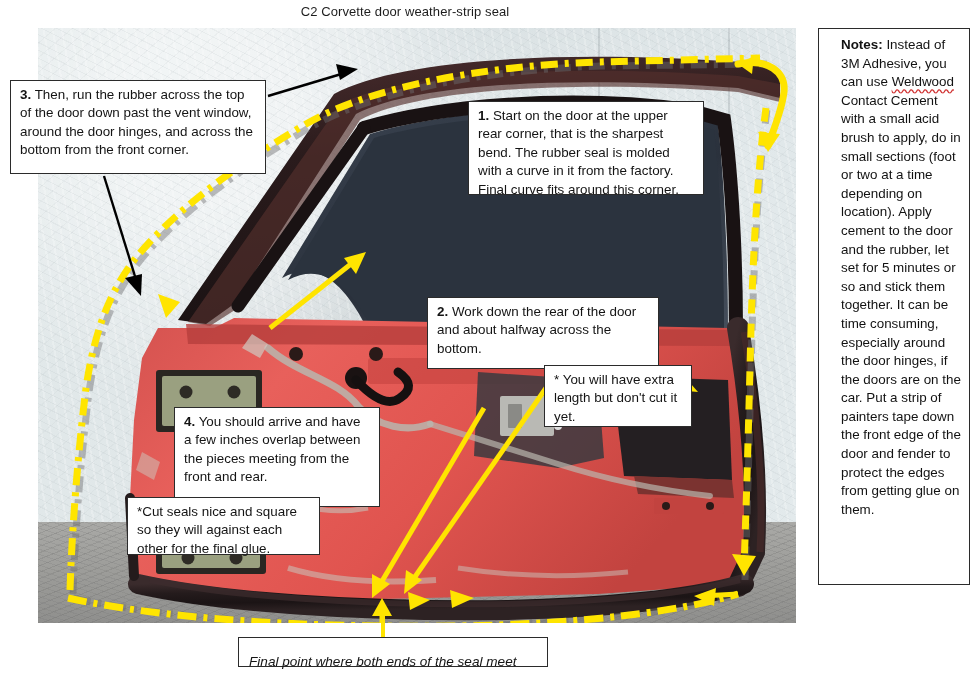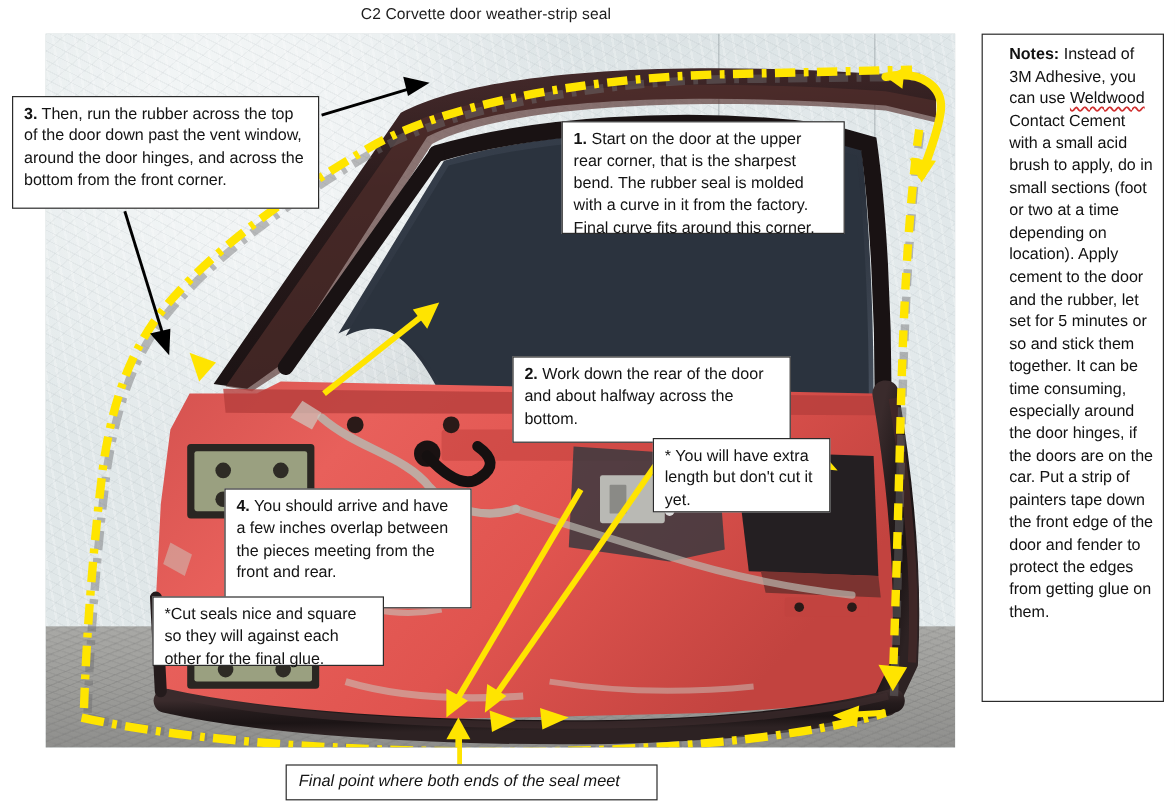--- a/index.html
+++ b/index.html
@@ -98,26 +98,26 @@
     line-height: 18.4px;
     color: #141414;
     padding: 5px 8px 5px 9px;
   }
   .callout b { font-weight: bold; }
 
   #callout-3  { left: 10px;  top: 80px;  width: 256px; height: 94px; }
   #callout-1  { left: 468px; top: 101px; width: 236px; height: 94px; }
   #callout-2  { left: 427px; top: 297px; width: 232px; height: 72px; }
   #callout-extra { left: 508px; top: 365px; width: 148px; height: 62px; margin-left: 36px; }
-  #callout-4  { left: 174px; top: 407px; width: 206px; height: 100px; margin-left: 13px; }
+  #callout-4  { left: 174px; top: 407px; width: 206px; height: 100px; }
   #callout-cut { left: 127px; top: 497px; width: 193px; height: 58px; }
   #callout-final {
     left: 238px; top: 637px; width: 310px; height: 30px;
     font-style: italic; font-size: 13.6px; line-height: 20px;
-    padding: 3px 10px;
+    padding: 14px 10px;
   }
 
   
   #notes-panel {
     position: absolute;
     left: 818px;
     top: 28px;
     width: 152px;
     height: 557px;
     background: #ffffff;

